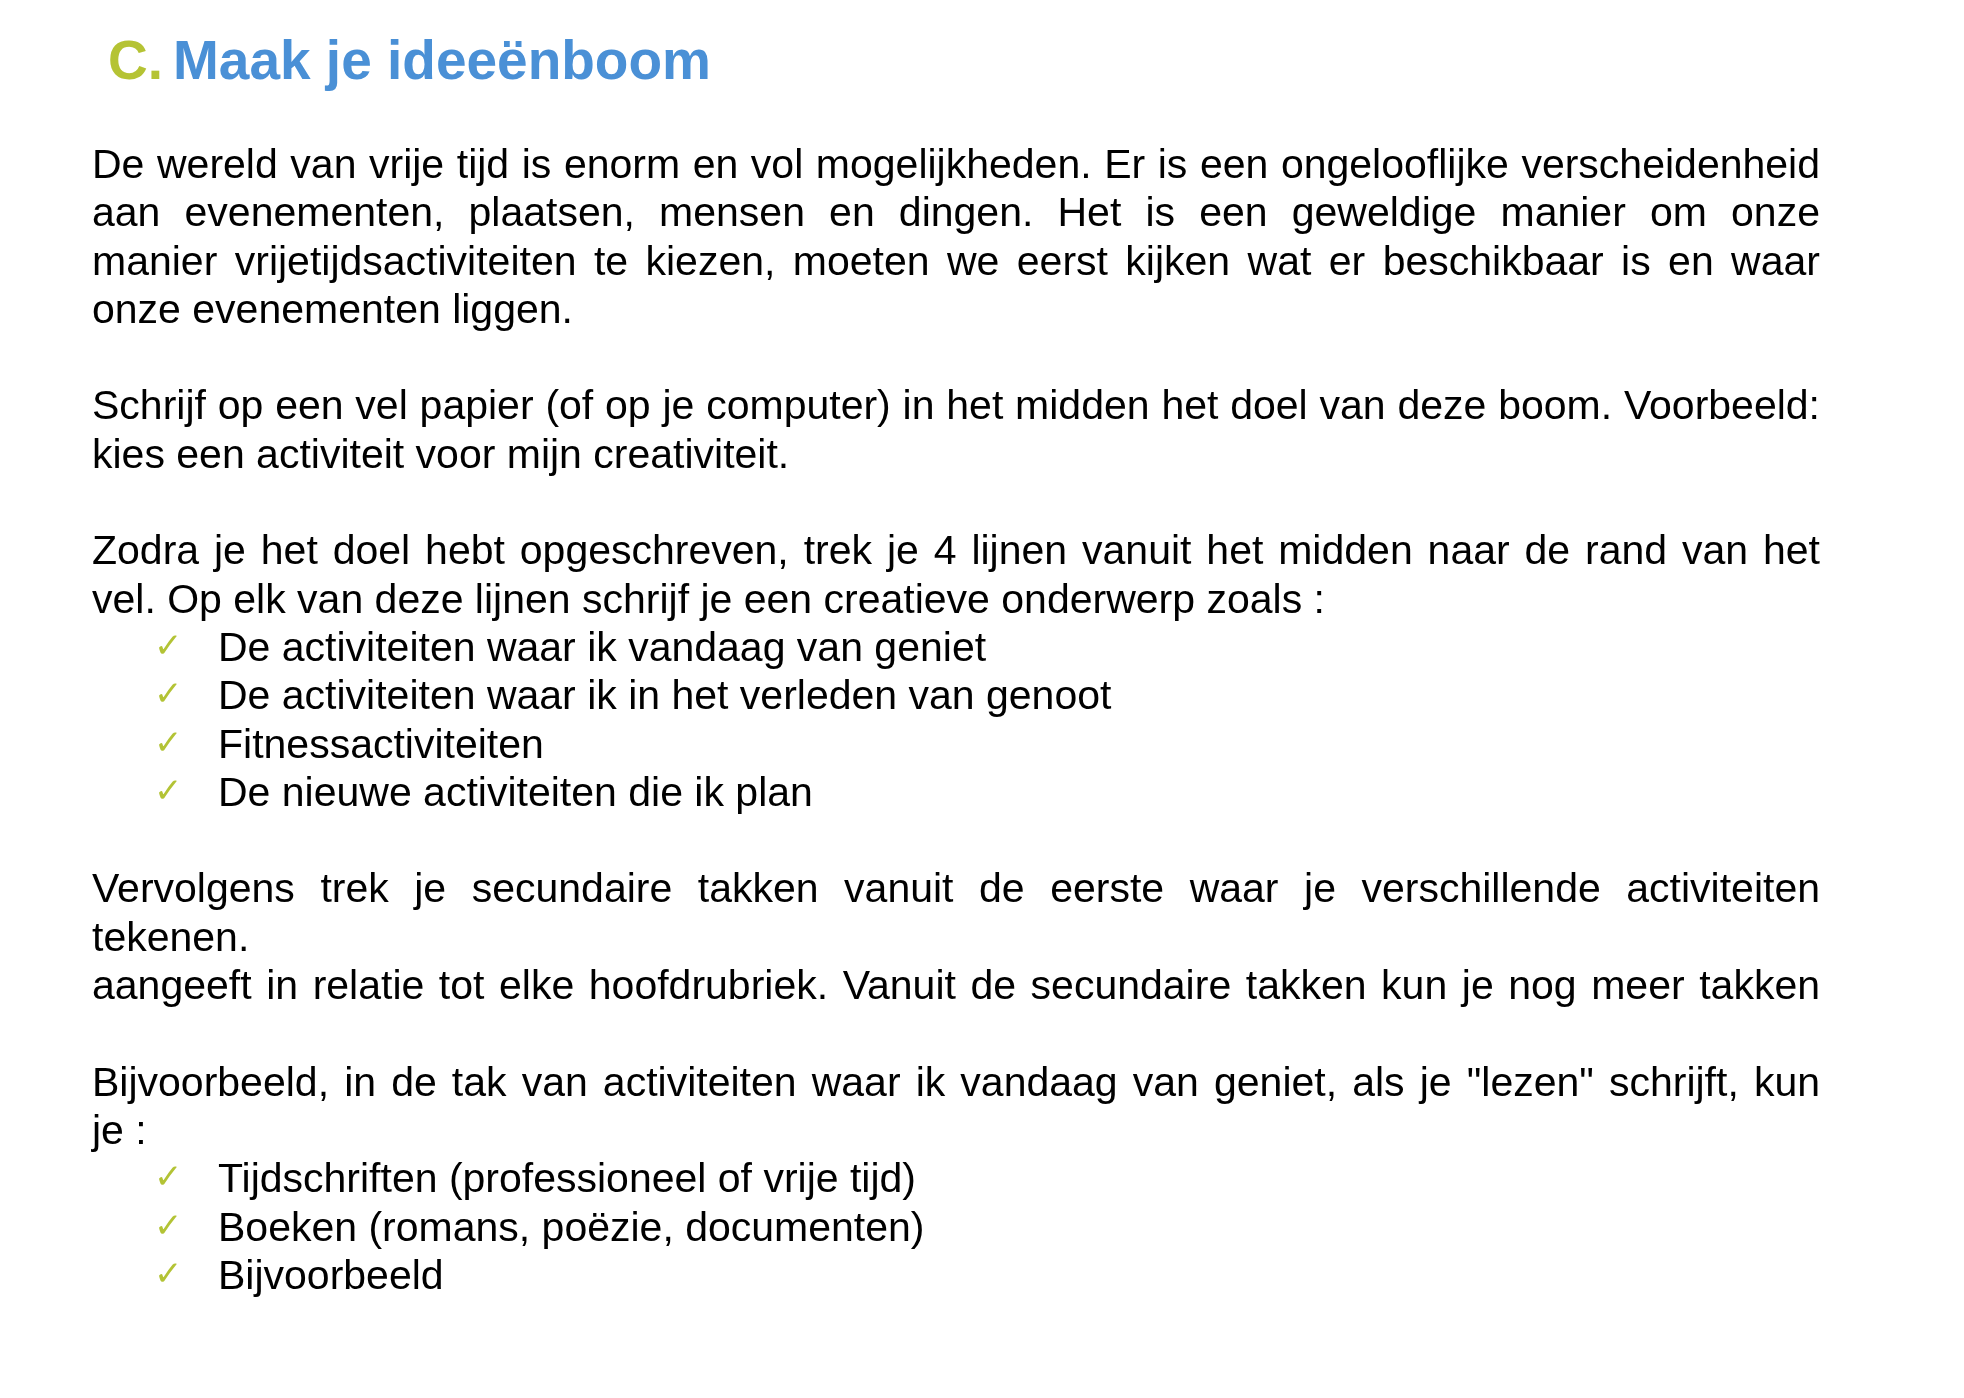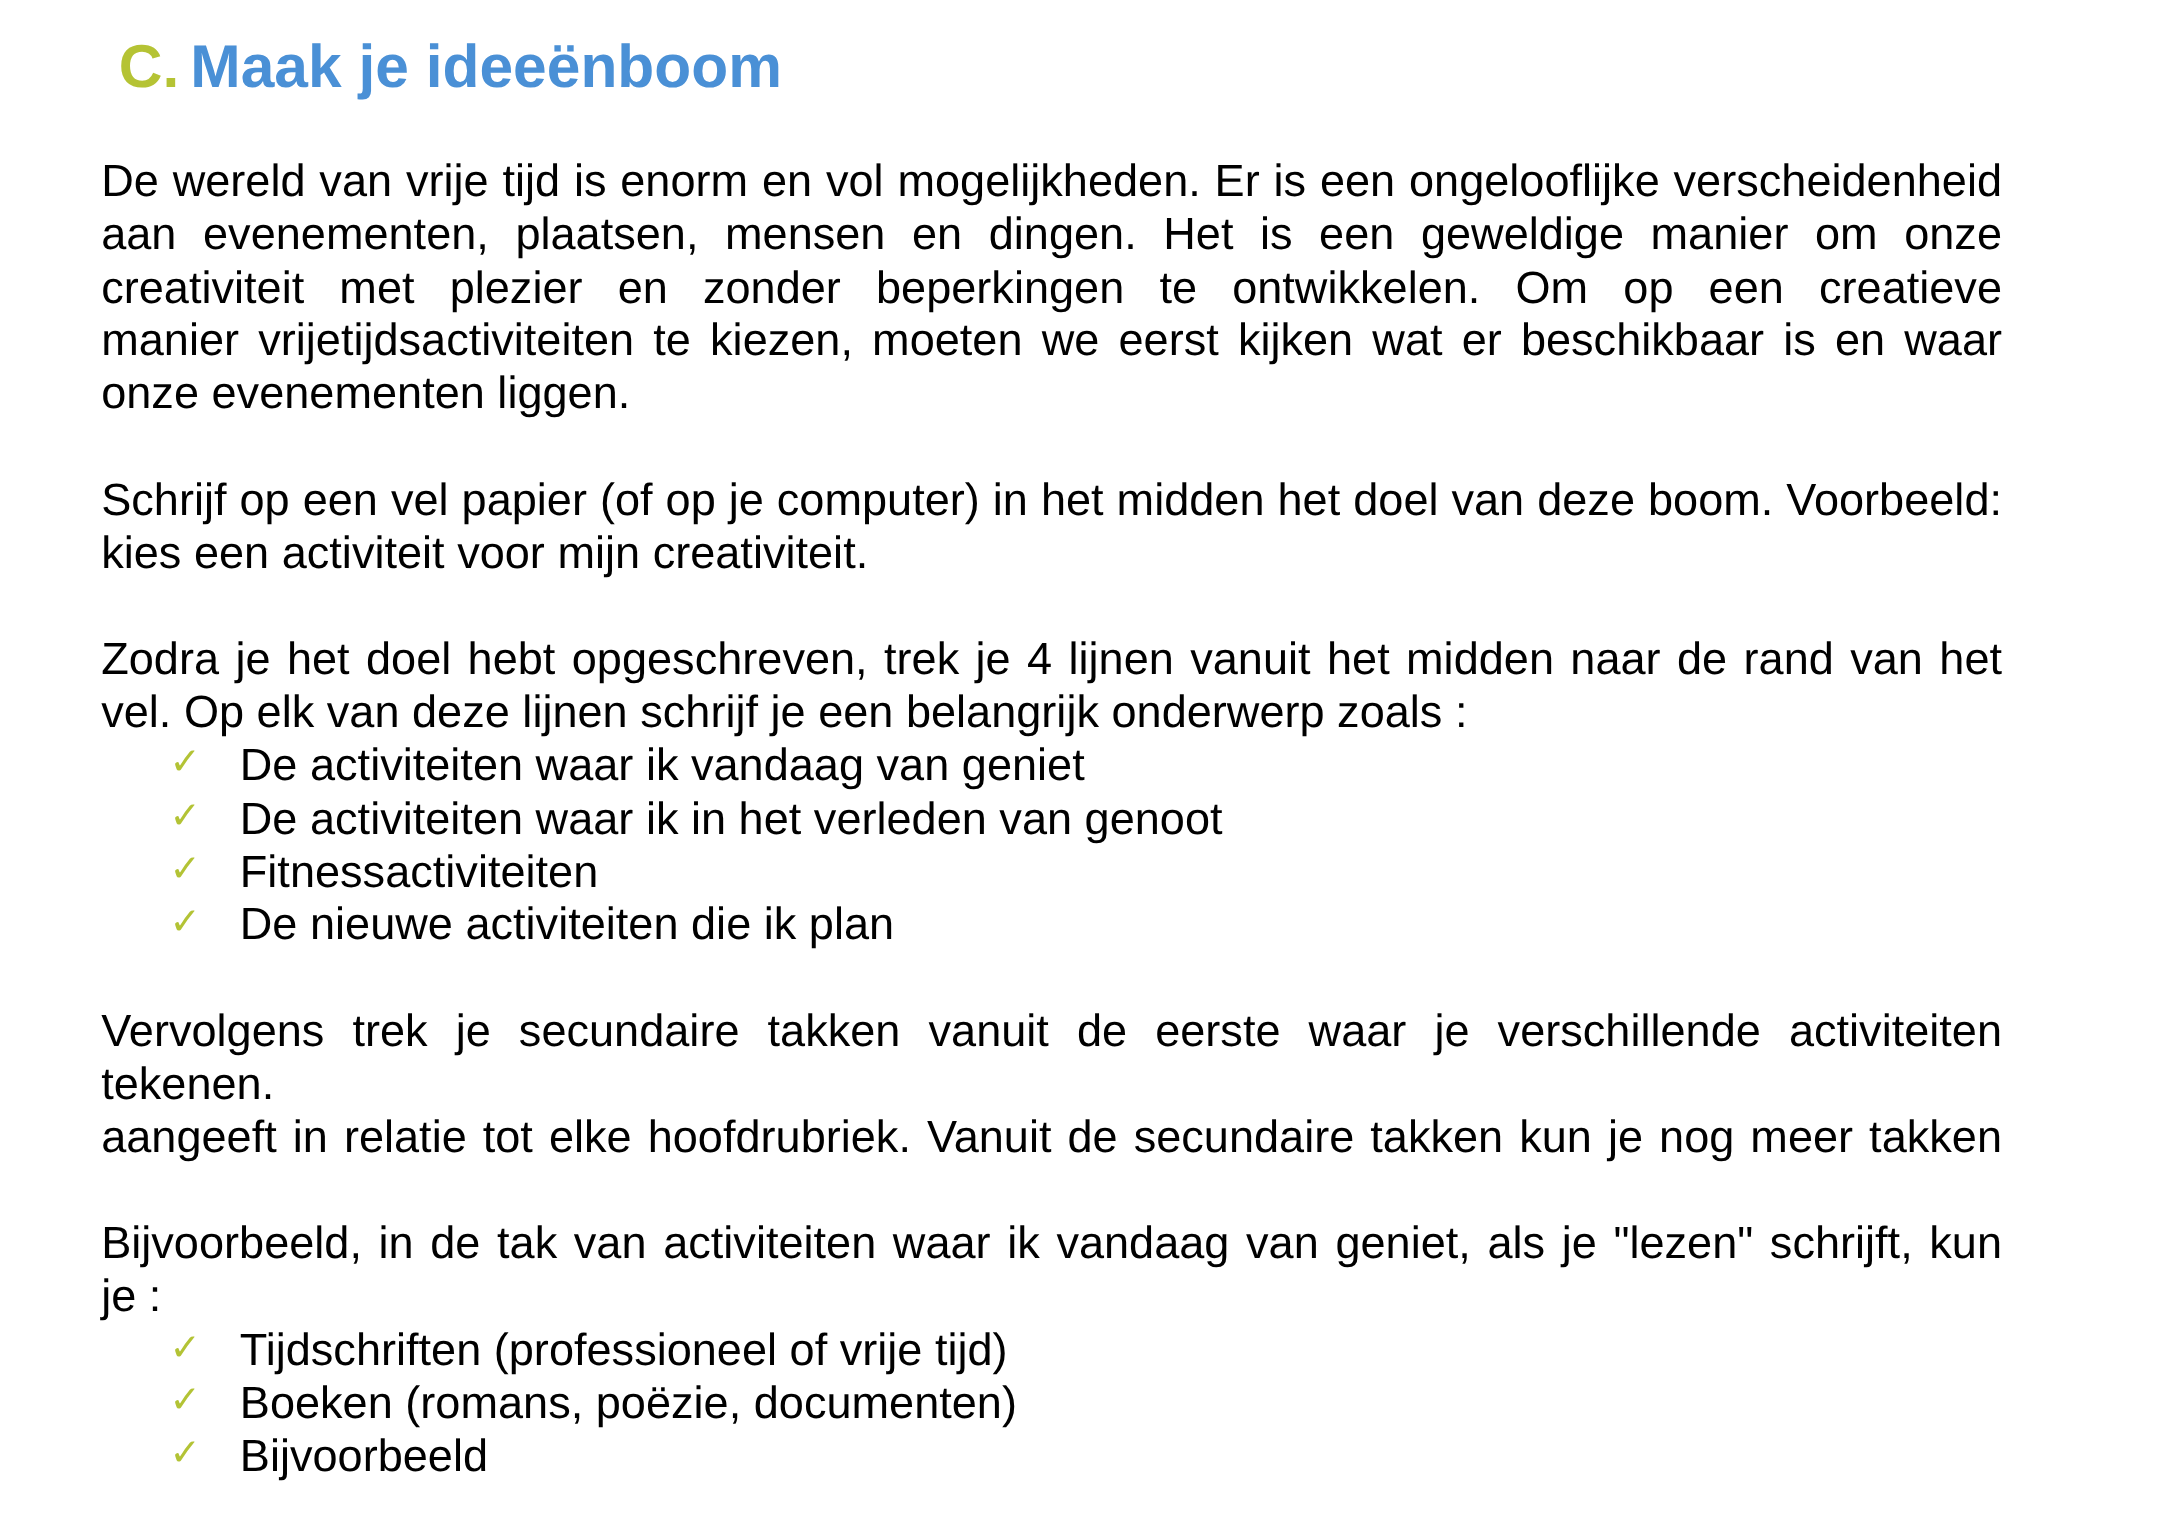--- a/index.html
+++ b/index.html
@@ -81,37 +81,36 @@
 
   <h1 class="title">
     <span class="num">C.</span><span class="text">Maak je ideeënboom</span>
   </h1>
 
   <div class="body">
 
     <div>
       <div class="line j">De wereld van vrije tijd is enorm en vol mogelijkheden. Er is een ongelooflijke verscheidenheid</div>
       <div class="line j"><span>aan evenementen, plaatsen, mensen en dingen.</span> <b>Het is een geweldige manier om onze</b></div>
-      <div class="line j"><b>creativiteit met plezier en zonder beperkingen te ontwikkelen.</b> <span>Om op een creatieve</span></div>
       <div class="line j">manier vrijetijdsactiviteiten te kiezen, moeten we eerst kijken wat er beschikbaar is en waar</div>
       <div class="line">onze evenementen liggen.</div>
     </div>
 
     <div class="blank"></div>
 
     <div>
       <div class="line j">Schrijf op een vel papier (of op je computer) in het midden het doel van deze boom. Voorbeeld:</div>
       <div class="line">kies een activiteit voor mijn creativiteit.</div>
     </div>
 
     <div class="blank"></div>
 
     <div>
       <div class="line j">Zodra je het doel hebt opgeschreven, trek je 4 lijnen vanuit het midden naar de rand van het</div>
-      <div class="line">vel. Op elk van deze lijnen schrijf je een belangrijk onderwerp zoals :</div>
+      <div class="line">vel. Op elk van deze lijnen schrijf je een creatieve onderwerp zoals :</div>
     </div>
 
     <div>
       <div class="check-item">
         <span class="check">✓</span>
         <span class="item-text">De activiteiten waar ik vandaag van geniet</span>
       </div>
       <div class="check-item">
         <span class="check">✓</span>
         <span class="item-text">De activiteiten waar ik in het verleden van genoot</span>

